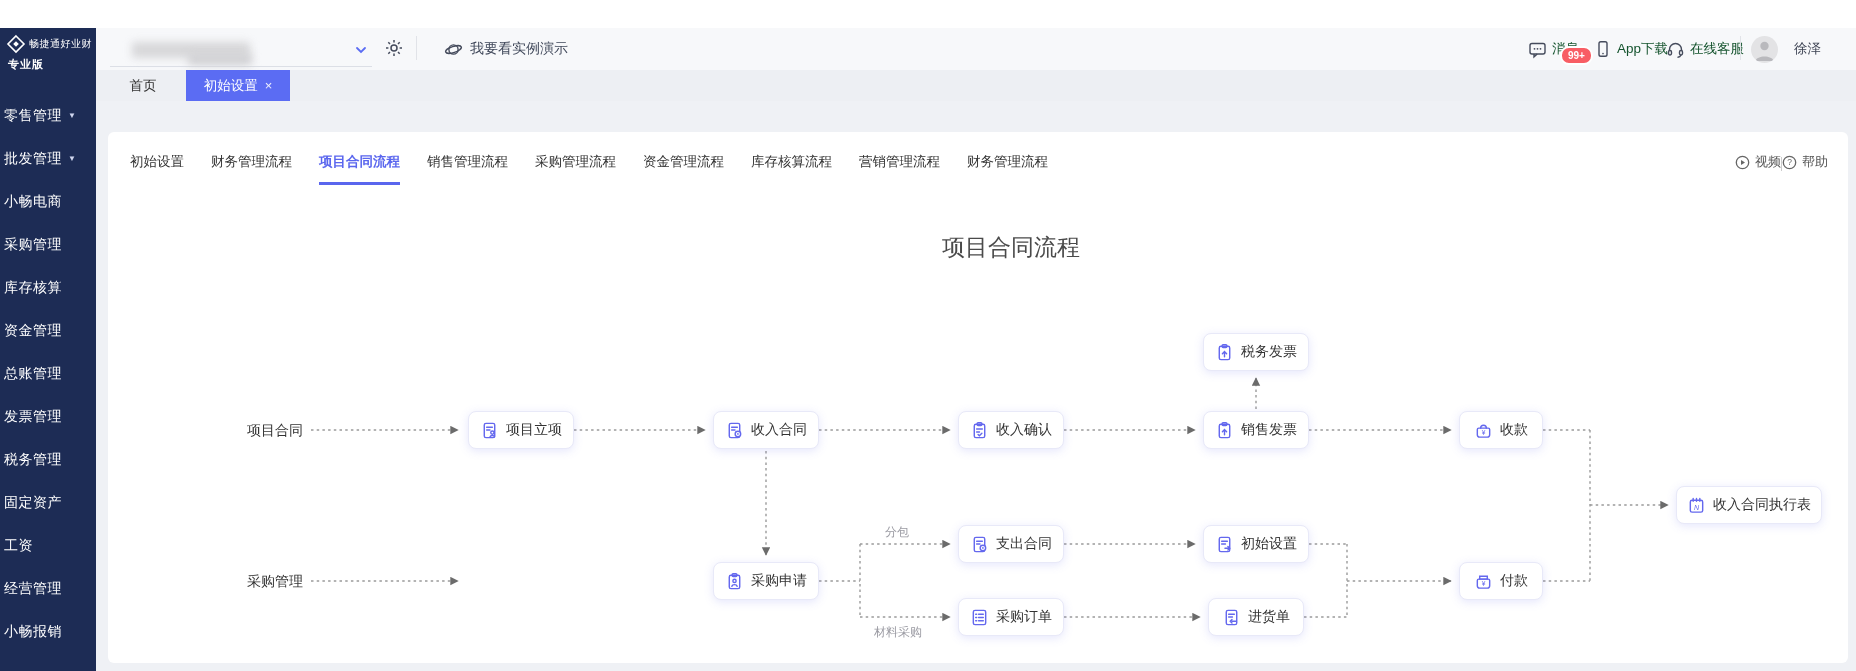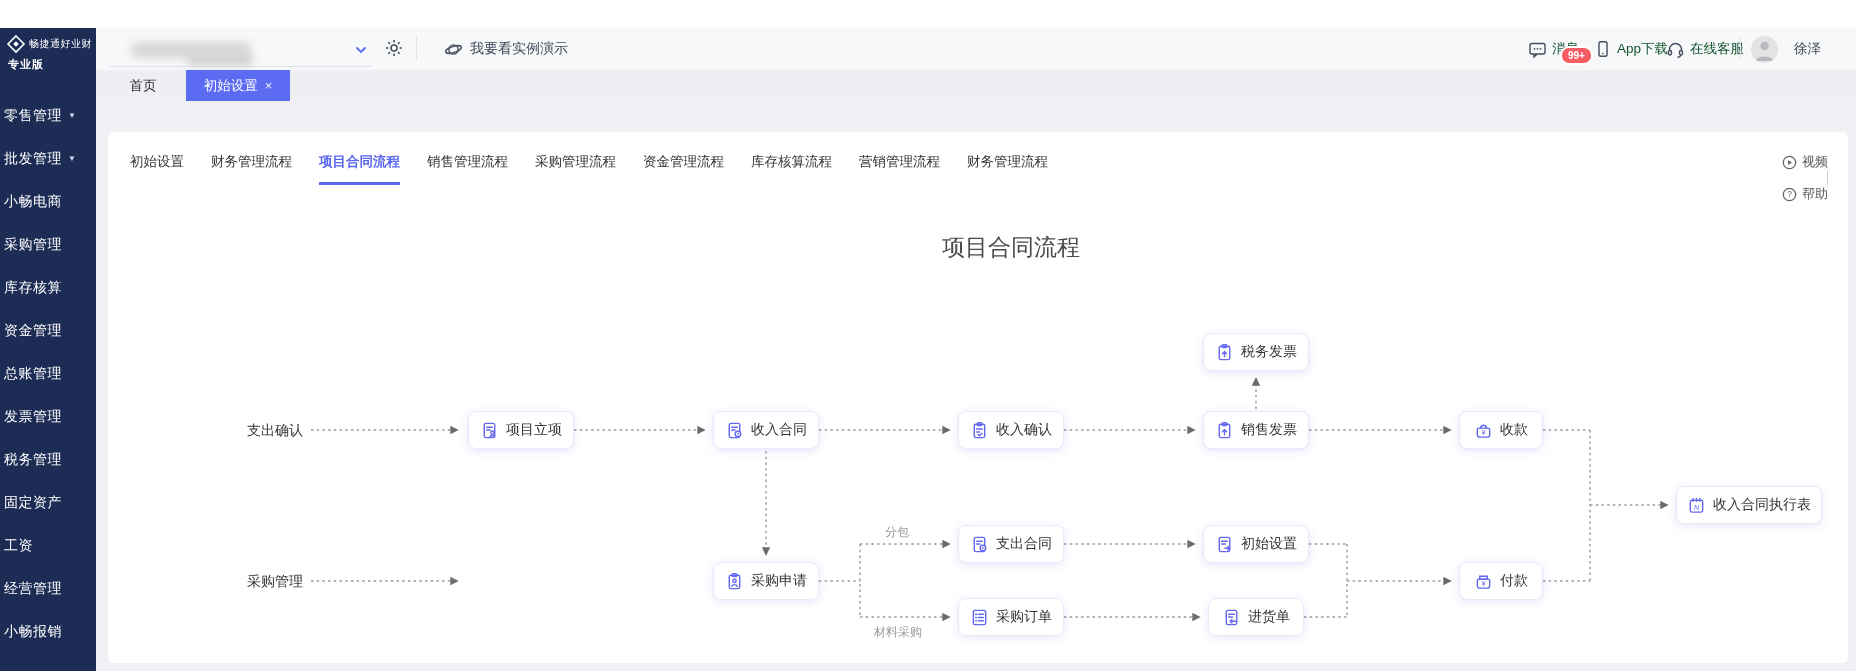--- a/index.html
+++ b/index.html
@@ -36,21 +36,21 @@
   .wtab-active{width:104px;height:31px;margin-left:10px;background:#5b6cf3;color:#fff;display:flex;align-items:center;justify-content:center;gap:7px;font-size:13.5px;cursor:pointer;}
   .wtab-active .x{font-size:13px;opacity:.9;cursor:pointer;}
 
   
   .content{position:absolute;left:96px;top:101px;width:1760px;height:570px;background:#eff1f5;}
   .card{position:absolute;left:12px;top:31px;width:1740px;height:531px;background:#fff;border-radius:6px;}
 
   .card-tabs{position:absolute;left:22px;top:21px;display:flex;gap:27px;font-size:13.5px;color:#333;}
   .ctab{cursor:pointer;padding-bottom:11px;white-space:nowrap;}
   .ctab.active{color:#5a66ee;border-bottom:3px solid #5a66ee;font-weight:bold;}
-  .card-ctrl{position:absolute;right:20px;top:21px;display:flex;align-items:flex-end;font-size:13px;color:#555;flex-direction:column;}
+  .card-ctrl{position:absolute;right:20px;top:21px;display:flex;align-items:flex-end;font-size:13px;color:#555;}
   .card-ctrl .grp{display:flex;align-items:center;gap:5px;cursor:pointer;}
   .ctrl-div{width:1px;height:14px;background:#ccc;}
 
   .flow-title{position:absolute;left:0;width:100%;top:100px;text-align:center;font-size:23px;color:#4a4a4a;transform:translateX(33px);}
 
   
   .flow-layer{position:absolute;inset:0;}
   .edges{position:absolute;left:0;top:0;}
   .fnode{position:absolute;height:38px;box-sizing:border-box;background:#fff;border:1px solid #e8e9f8;border-radius:8px;box-shadow:0 2px 10px rgba(110,115,240,.18);display:flex;align-items:center;justify-content:center;gap:7px;font-size:14px;color:#333;cursor:pointer;}
   .rowlab{position:absolute;font-size:14px;color:#333;}
@@ -249,21 +249,21 @@
             <path d="M1196 485 H1239"></path>
             <path d="M1239 412 V485"></path>
             <path d="M1239 449 H1343" marker-end="url(#ar)"></path>
             <path d="M1435 298 H1482"></path>
             <path d="M1435 449 H1482"></path>
             <path d="M1482 298 V449"></path>
             <path d="M1482 373 H1560" marker-end="url(#ar)"></path>
           </g>
         </svg>
 
-        <div class="rowlab" style="left:139px;top:290px">支出确认</div>
+        <div class="rowlab" style="left:139px;top:290px">项目合同</div>
         <div class="rowlab" style="left:139px;top:441px">采购管理</div>
         <div class="edgelab" style="left:777px;top:392px">分包</div>
         <div class="edgelab" style="left:766px;top:492px">材料采购</div>
 
         <div class="fnode" style="left:360px;top:279px;width:106px">
           <svg class="nico" width="19" height="19" viewBox="0 0 20 20" fill="none" stroke="#6468ee" stroke-width="1.5" stroke-linecap="round">
               <rect x="4.5" y="2.5" width="11" height="15" rx="1.8"></rect>
               <path d="M7 6.5h6M7 9.5h3.5"></path>
               <circle cx="13" cy="12.2" r="1.7"></circle>
               <path d="M10.6 16.6c.6-1.8 4.2-1.8 4.8 0"></path>

